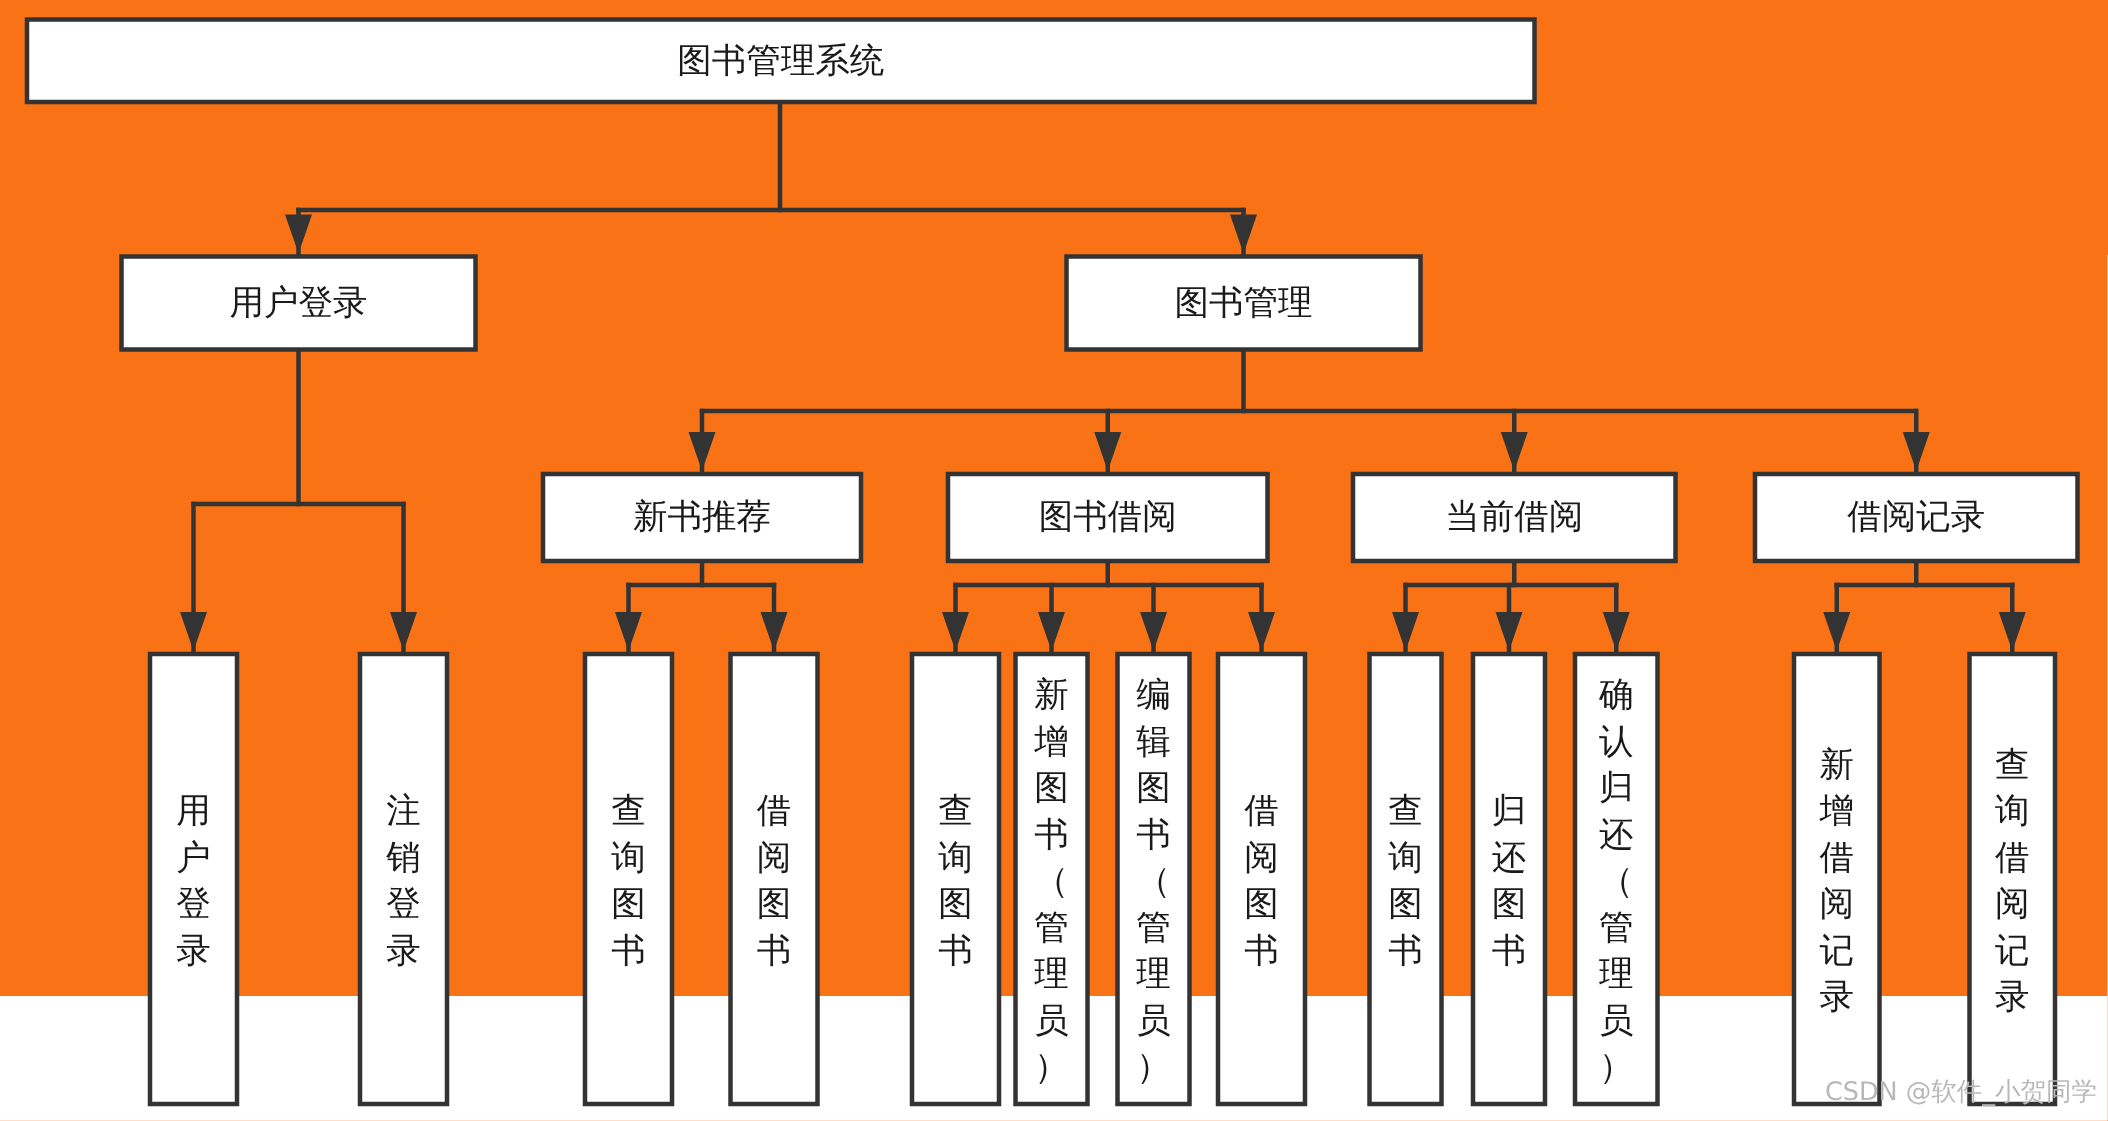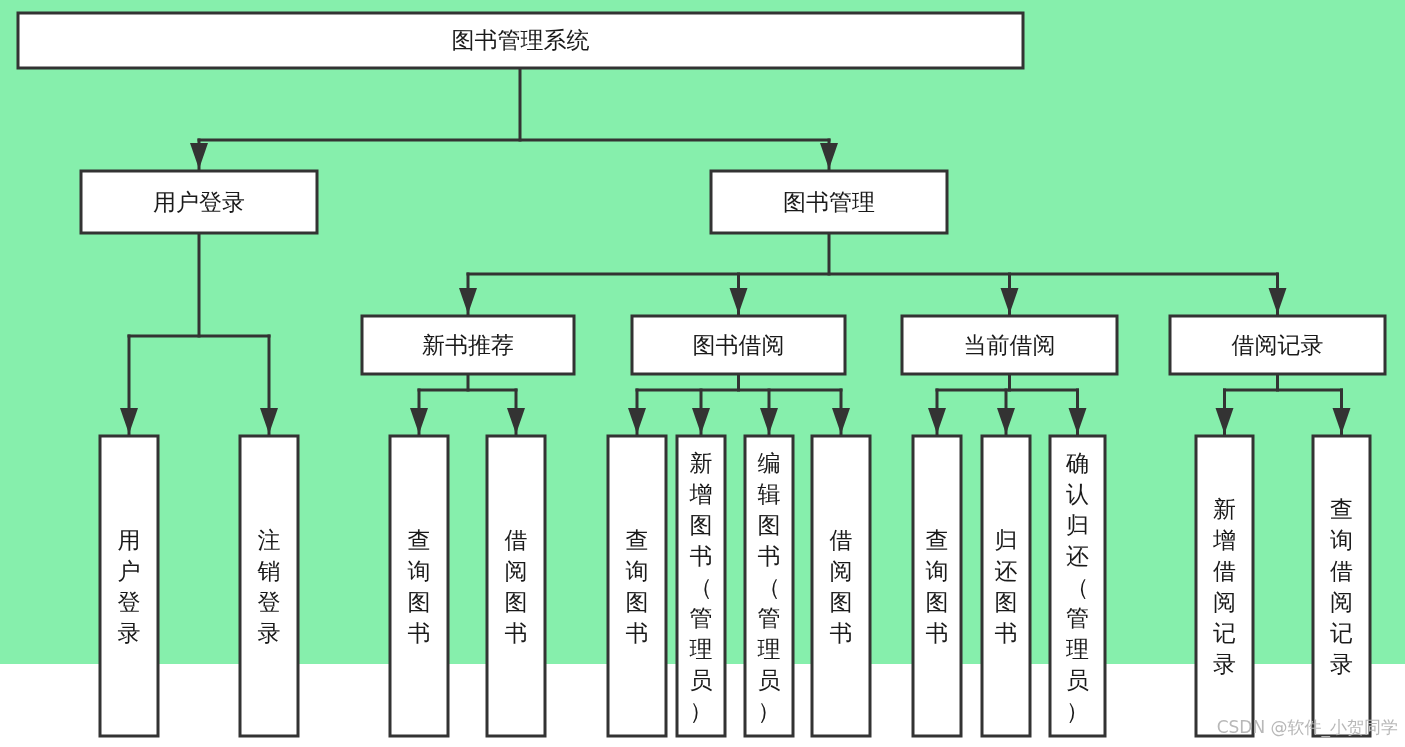--- a/index.html
+++ b/index.html
@@ -11,21 +11,21 @@
   body {
     width: 1405px;
     height: 747px;
     font-family: "DejaVu Sans", "Liberation Sans", sans-serif;
     overflow: hidden;
   }
   #diagram-root {
     position: relative;
     width: 1405px;
     height: 664px;
-    background: #86efac;
+    background: #f97316;
   }
   svg#diagram-svg {
     position: absolute;
     left: 0;
     top: 0;
     width: 1405px;
     height: 747px;
     display: block;
   }
   .node-box {

